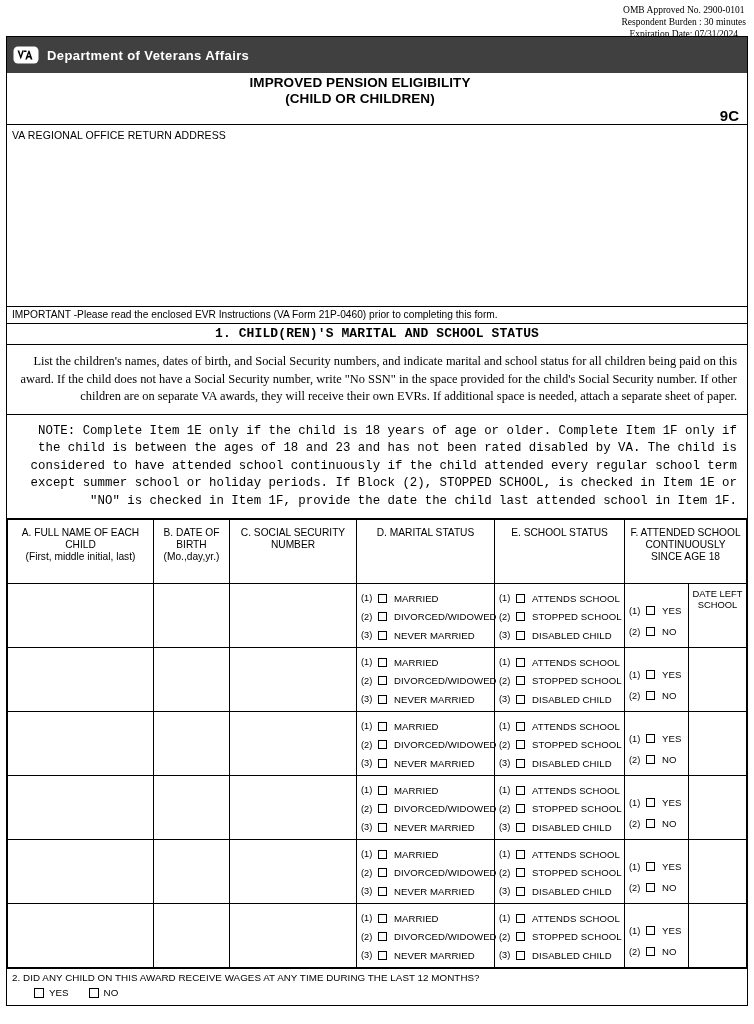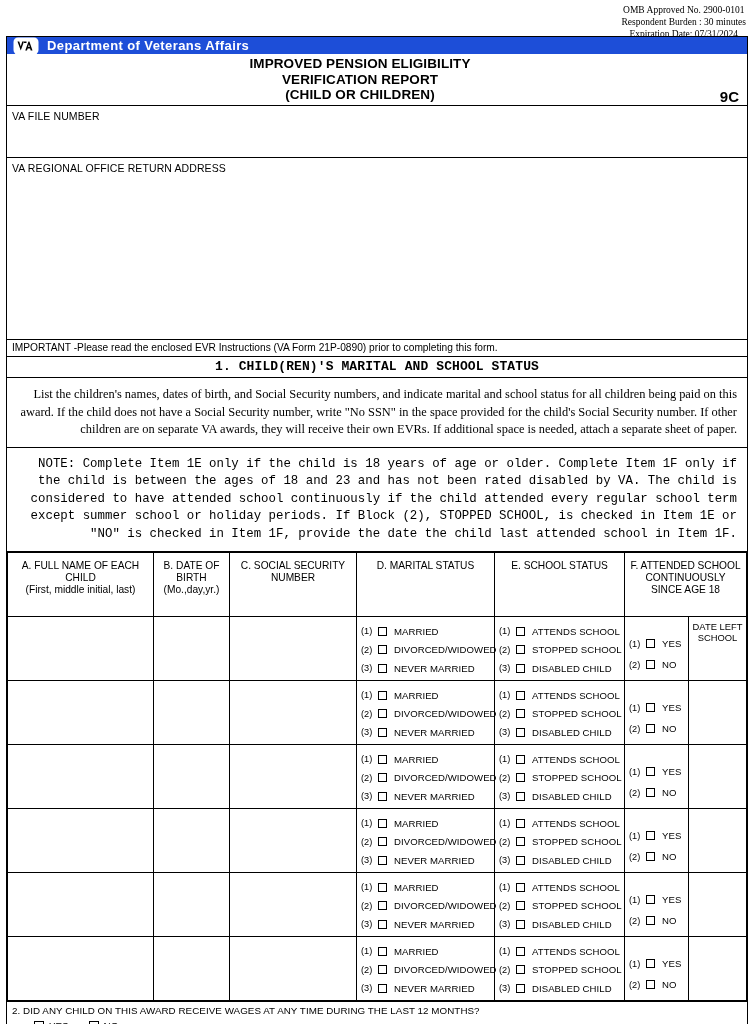--- a/index.html
+++ b/index.html
@@ -75,23 +75,23 @@
     white-space: nowrap;
   }
   .bb { border-bottom: 1.6px solid #000; }
 
   .h-name  { height: 56px; }
   .h-ssn   { height: 60px; }
   .h-addr  { height: 117px; }
 
   
   .vabanner {
-    background: #1d4ed8;
+    background: #404040;
     color: #fff;
-    height: 17px;
+    height: 36px;
     display: flex;
     align-items: center;
     padding-left: 6px;
     box-sizing: border-box;
   }
   .valogo {
     width: 26px;
     height: 18px;
     flex: 0 0 26px;
     margin-right: 8px;
@@ -306,36 +306,32 @@
             <path d="M9 9 L15.5 27 L22 9 L18.5 9 L15.5 19 L12.5 9 Z" fill="#000000"></path>
             <path d="M31 9 L24.5 27 L28 27 L29.3 23 L34.2 23 L35.4 27 L39 27 L32.8 9 Z
                      M30.3 20 L31.8 14.6 L33.4 20 Z" fill="#000000"></path>
             <path d="M22 9 L27 9 L27 12 L22 12 Z" fill="#000000"></path>
           </svg>
           <span class="vatext">Department of Veterans Affairs</span>
         </div>
 
         <div class="titleblock">
           <div class="t">IMPROVED PENSION ELIGIBILITY</div>
-          <div class="t">VERIFICATION REPORT</div>
           <div class="t">(CHILD OR CHILDREN)</div>
           <div class="code">9C</div>
         </div>
 
-        <div class="fieldbox h-vafile bb">
-          <span class="lbl">VA FILE NUMBER</span>
-        </div>
         <div class="fieldbox h-vaoff">
           <span class="lbl">VA REGIONAL OFFICE RETURN ADDRESS</span>
         </div>
 
       </div>
     </div>
 
-    <div class="important">IMPORTANT -Please read the enclosed EVR Instructions (VA Form 21P-0890) prior to completing this form.</div>
+    <div class="important">IMPORTANT -Please read the enclosed EVR Instructions (VA Form 21P-0460) prior to completing this form.</div>
 
     <div class="sectionbar">1. CHILD(REN)'S MARITAL AND SCHOOL STATUS</div>
 
     <div class="para first">List the children's names, dates of birth, and Social Security numbers, and indicate marital and school status for all children being paid on this award. If the child does not have a Social Security number, write "No SSN" in the space provided for the child's Social Security number. If other children are on separate VA awards, they will receive their own EVRs. If additional space is needed, attach a separate sheet of paper.</div>
     <div class="para second">NOTE: Complete Item 1E only if the child is 18 years of age or older. Complete Item 1F only if the child is between the ages of 18 and 23 and has not been rated disabled by VA. The child is considered to have attended school continuously if the child attended every regular school term except summer school or holiday periods. If Block (2), STOPPED SCHOOL, is checked in Item 1E or "NO" is checked in Item 1F, provide the date the child last attended school in Item 1F.</div>
 
     <table class="grid">
       <colgroup>
         <col style="width:146px">
         <col style="width:76px">

